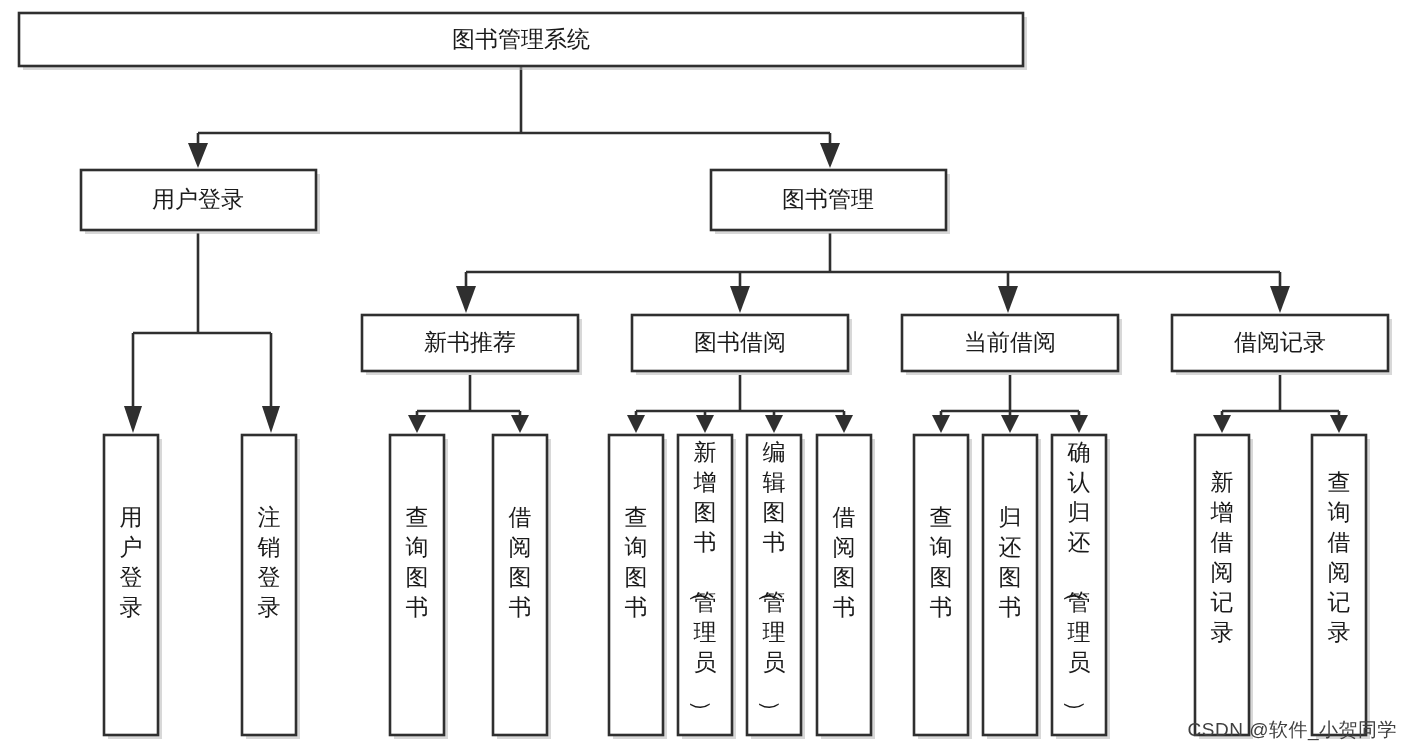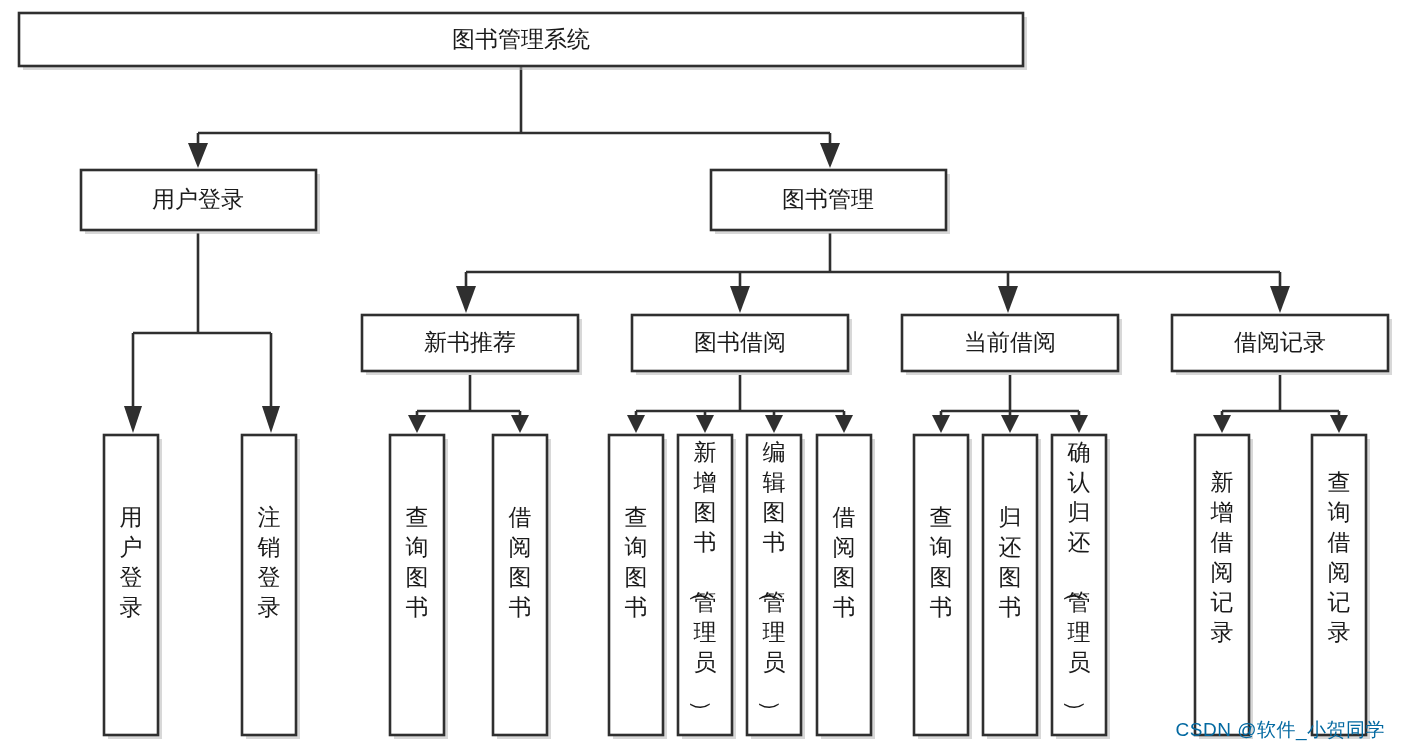--- a/index.html
+++ b/index.html
@@ -56,25 +56,25 @@
     font-family: "Liberation Sans", sans-serif;
     font-size: 23px;
     fill: #1a1a1a;
     text-anchor: middle;
   }
   .leaf-label tspan {
     font-family: "Liberation Sans", sans-serif;
   }
   .watermark-text {
     position: absolute;
-    right: 20px;
+    right: 8px;
     bottom: 4px;
     font-family: "Liberation Sans", sans-serif;
     font-size: 19px;
-    color: #0369a1;
+    color: #404040;
     letter-spacing: 0.5px;
     white-space: nowrap;
     user-select: none;
   }
 </style>
 </head>
 <body>
 
 <div id="diagram-root">
 

